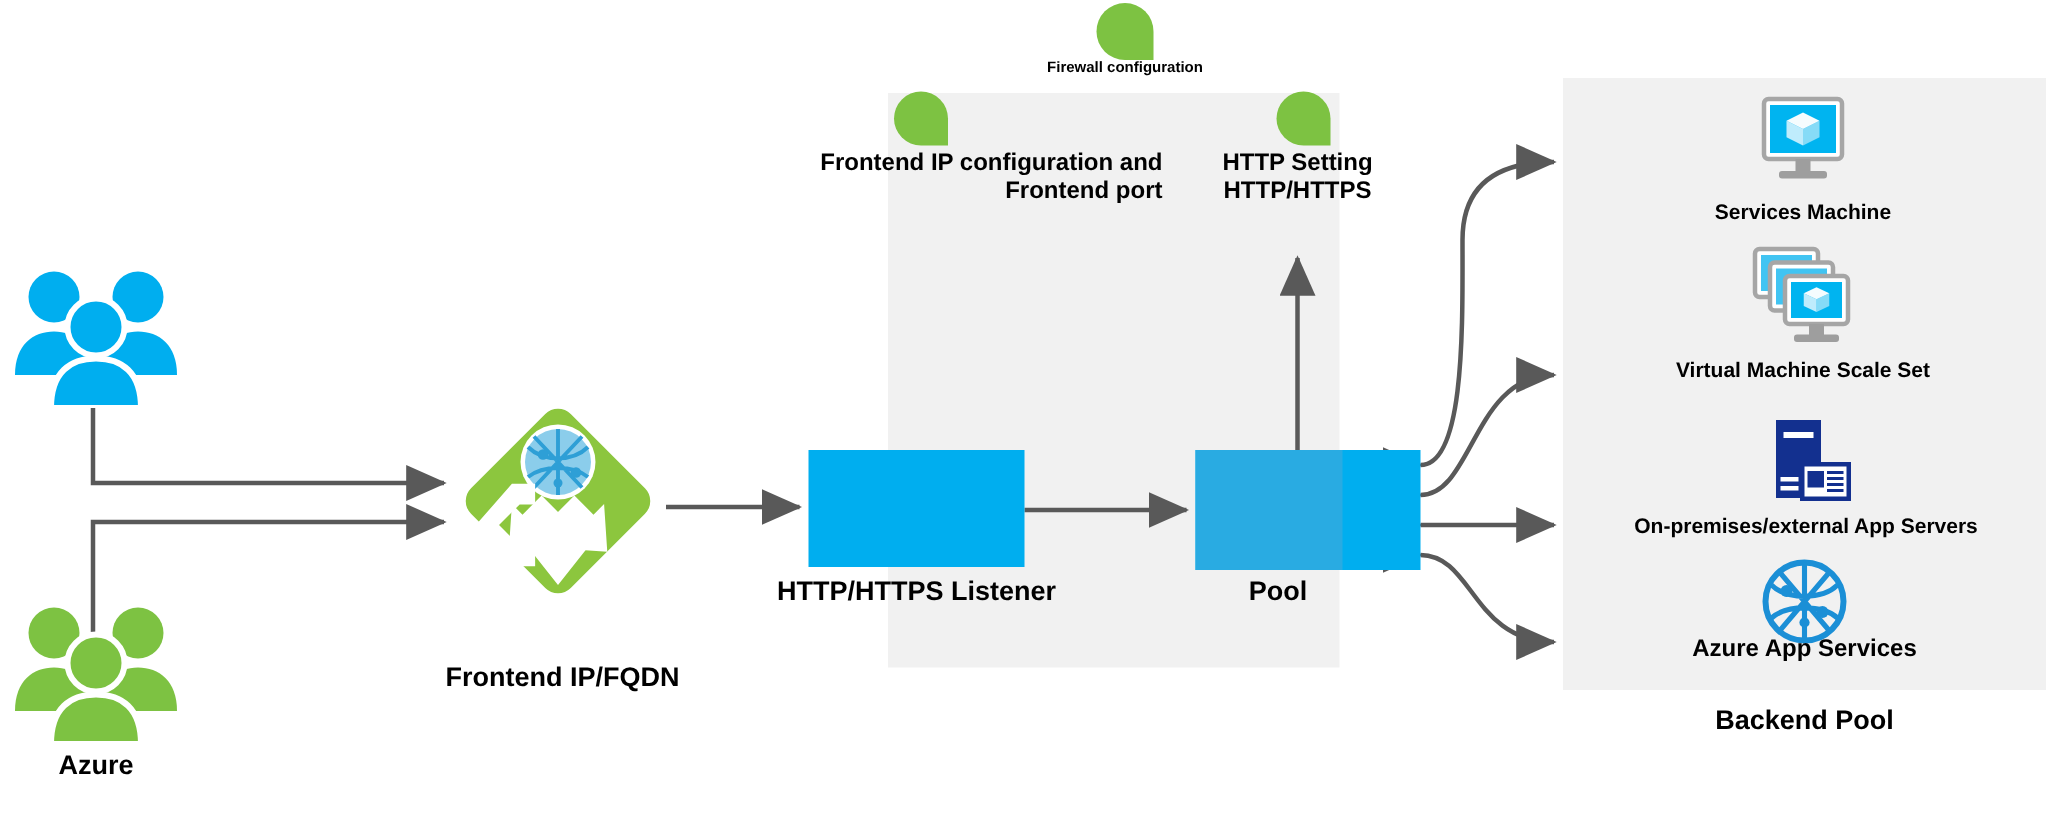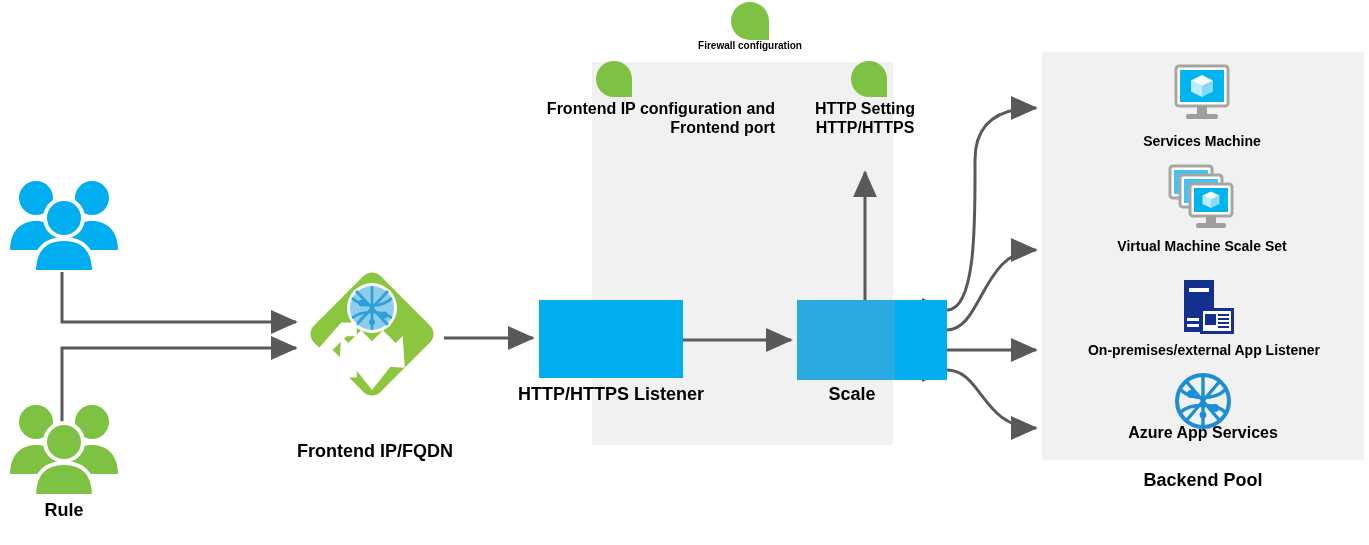--- a/index.html
+++ b/index.html
@@ -105,21 +105,21 @@
     <svg width="112" height="96" viewBox="0 0 112 96">
       <circle cx="28" cy="22" r="17" fill="#7DC242"></circle>
       <path d="M2,74 C2,54 14,45 28,45 C42,45 54,54 54,74 z" fill="#7DC242"></path>
       <circle cx="84" cy="22" r="17" fill="#7DC242"></circle>
       <path d="M58,74 C58,54 70,45 84,45 C98,45 110,54 110,74 z" fill="#7DC242"></path>
       <circle cx="56" cy="42" r="19" fill="#7DC242" stroke="#ffffff" stroke-width="4"></circle>
       <path d="M26,96 C26,72 39,63 56,63 C73,63 86,72 86,96 z" fill="#7DC242" stroke="#ffffff" stroke-width="4"></path>
     </svg>
   </div>
 
-  <div class="lbl lbl-lg center" style="left:8px; top:500px; width:112px;">Rule</div>
+  <div class="lbl lbl-lg center" style="left:8px; top:500px; width:112px;">Azure</div>
 
   <div class="icon-wrap" style="left:296px; top:258px; width:152px; height:152px;">
     <svg width="152" height="152" viewBox="0 0 152 152">
       <rect x="29" y="29" width="94" height="94" rx="12" ry="12" transform="rotate(45 76 76)" fill="#8CC63E"></rect>
       <circle cx="76" cy="50" r="25" fill="#ffffff"></circle>
       <circle cx="76" cy="50" r="22" fill="#8BCDEB"></circle>
       <path d="M56,40 C66,50 86,50 96,40 M56,60 C66,52 86,52 96,60 M76,28 L76,72
                M60,33 L92,67 M92,33 L60,67" stroke="#2E9FD6" stroke-width="2.6" fill="none"></path>
       <circle cx="66" cy="45" r="3.5" fill="#2E9FD6"></circle>
       <circle cx="88" cy="57" r="3.5" fill="#2E9FD6"></circle>
@@ -149,21 +149,21 @@
   <div class="pin" style="left:851px; top:61px; width:36px; height:36px;"></div>
   <div class="lbl lbl-md center" style="left:785px; top:100px; width:160px;">HTTP Setting
 HTTP/HTTPS</div>
 
   <div class="box" style="left:539px; top:300px; width:144px; height:78px; background:#00AEEF;"></div>
   <div class="lbl lbl-lg center" style="left:471px; top:384px; width:280px;">HTTP/HTTPS Listener</div>
 
   <div class="box" style="left:797px; top:300px; width:150px; height:80px; background:#00AEEF;">
     <div style="position:absolute; left:0; top:0; width:98px; height:80px; background:#29ABE2;"></div>
   </div>
-  <div class="lbl lbl-lg center" style="left:797px; top:384px; width:110px;">Scale</div>
+  <div class="lbl lbl-lg center" style="left:797px; top:384px; width:110px;">Pool</div>
 
 
   <div class="icon-wrap" style="left:1171px; top:62px; width:62px; height:62px;">
     <svg width="62" height="62" viewBox="0 0 62 62">
       <rect x="5" y="4" width="52" height="40" rx="3" fill="#ffffff" stroke="#A6A6A6" stroke-width="3"></rect>
       <rect x="9" y="8" width="44" height="32" fill="#00B4F0"></rect>
       <g fill="#ffffff" opacity="0.96">
         <path d="M31,13 L42,18.5 L31,24 L20,18.5 z"></path>
         <path d="M20,18.5 L31,24 L31,35 L20,29.5 z" opacity="0.78"></path>
         <path d="M42,18.5 L31,24 L31,35 L42,29.5 z" opacity="0.55"></path>
@@ -203,21 +203,21 @@
       <rect x="31" y="33" width="28" height="20" fill="#ffffff"></rect>
       <rect x="33" y="36" width="11" height="11" fill="#13308F"></rect>
       <g fill="#13308F">
         <rect x="46" y="36" width="11" height="2"></rect>
         <rect x="46" y="40" width="11" height="2"></rect>
         <rect x="46" y="44" width="11" height="2"></rect>
         <rect x="46" y="48" width="11" height="2"></rect>
       </g>
     </svg>
   </div>
-  <div class="lbl lbl-xs center" style="left:1044px; top:342px; width:320px;">On-premises/external App Listener</div>
+  <div class="lbl lbl-xs center" style="left:1044px; top:342px; width:320px;">On-premises/external App Servers</div>
 
   <div class="icon-wrap" style="left:1174px; top:372px; width:58px; height:58px;">
     <svg width="58" height="58" viewBox="0 0 58 58">
       <circle cx="29" cy="29" r="26" fill="none" stroke="#1B8FD6" stroke-width="4"></circle>
       <path d="M7,18 C17,28 41,28 51,18 M7,40 C17,31 41,31 51,40
                M29,3 L29,55 M12,9 L46,49 M46,9 L12,49" stroke="#1B8FD6" stroke-width="3.4" fill="none"></path>
       <circle cx="17" cy="22" r="4" fill="#1B8FD6"></circle>
       <circle cx="41" cy="36" r="4" fill="#1B8FD6"></circle>
       <circle cx="29" cy="43" r="3.4" fill="#1B8FD6"></circle>
     </svg>

